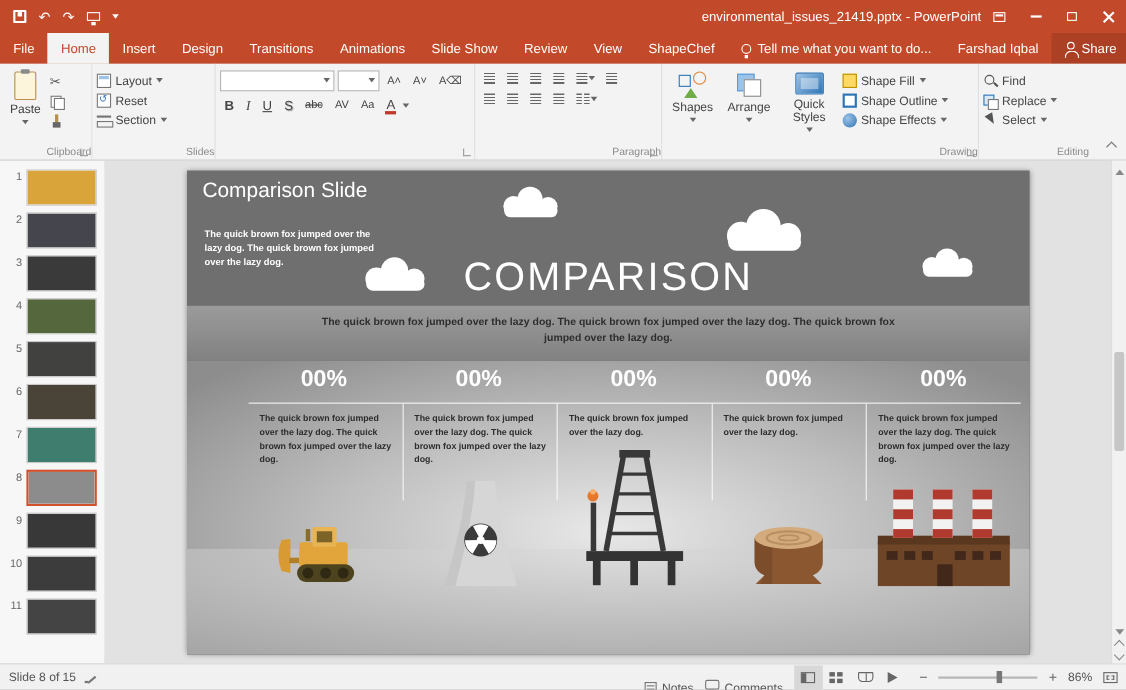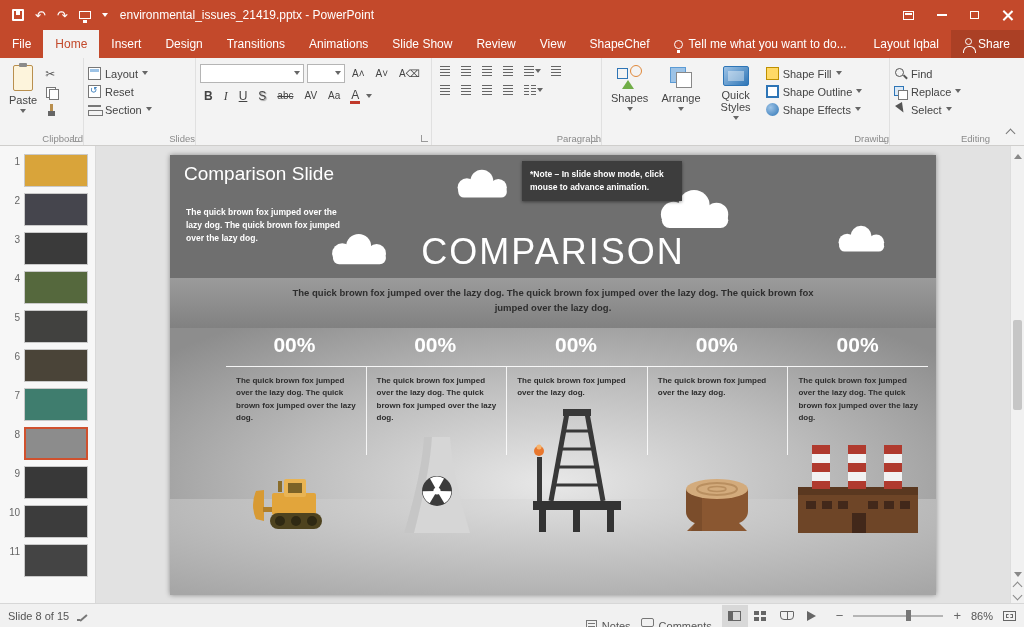--- a/index.html
+++ b/index.html
@@ -9,21 +9,21 @@
 
 
 .titlebar{height:30px;background:#c3492b;display:flex;align-items:center;color:#fff;flex:0 0 auto;}
 .qat{display:flex;align-items:center;gap:11px;padding:0 12px;}
 .qicon{font-size:13px;line-height:1;color:#fff;}
 .floppy{width:12px;height:12px;border:2px solid #fff;border-radius:1px;position:relative;display:inline-block;}
 .floppy:after{content:"";position:absolute;left:2px;top:0;width:4px;height:4px;background:#fff;}
 .monitor{width:12px;height:8px;border:1.5px solid #fff;position:relative;display:inline-block;}
 .monitor:after{content:"";position:absolute;left:3px;top:8px;width:4px;height:3px;background:#fff;}
 .caret-w{width:0;height:0;border:3px solid transparent;border-top:4px solid #fff;display:inline-block;margin-top:3px;}
-.title-text{flex:1;text-align:left;font-size:12px;white-space:nowrap;overflow:hidden;}
+.title-text{flex:1;text-align:right;font-size:12px;white-space:nowrap;overflow:hidden;}
 .win-controls{display:flex;height:30px;align-items:stretch;}
 .win-btn{width:33px;display:flex;align-items:center;justify-content:center;}
 .ico-rd{width:11px;height:9px;border:1px solid #fff;position:relative;}
 .ico-rd:after{content:"";position:absolute;top:1px;left:1px;right:1px;height:2px;background:#fff;}
 .ico-min{width:10px;height:1.5px;background:#fff;}
 .ico-max{width:9px;height:8px;border:1.5px solid #fff;}
 .ico-close{position:relative;width:11px;height:11px;}
 .ico-close:before,.ico-close:after{content:"";position:absolute;left:5px;top:-1px;width:1.5px;height:13px;background:#fff;}
 .ico-close:before{transform:rotate(45deg);}.ico-close:after{transform:rotate(-45deg);}
 
@@ -203,21 +203,21 @@
     <div class="tab">Animations</div>
     <div class="tab">Slide Show</div>
     <div class="tab">Review</div>
     <div class="tab">View</div>
     <div class="tab">ShapeChef</div>
     <div class="tellme">
       <span class="bulb"></span>
       <span>Tell me what you want to do...</span>
     </div>
     <div class="tab-spacer"></div>
-    <div class="user-name">Layout Iqbal</div>
+    <div class="user-name">Farshad Iqbal</div>
     <div class="share-btn">
       <span class="person"></span>
       <span>Share</span>
     </div>
   </div>
 
   <div class="ribbon">
 
     <div class="rgroup" style="width:84px">
       <div class="bigbtn">
@@ -498,21 +498,20 @@
             <g fill="#fff">
               <circle cx="26" cy="26" r="13"></circle>
               <circle cx="47" cy="17" r="16"></circle>
               <circle cx="70" cy="26" r="12"></circle>
               <rect x="14" y="24" width="68" height="16" rx="8"></rect>
             </g>
           </svg>
 
         <div class="s-title">Comparison Slide</div>
         <div class="s-intro">The quick brown fox jumped over the lazy dog. The quick brown fox jumped over the lazy dog.</div>
-        <div class="s-note">*Note – In slide show mode, click mouse to advance animation.</div>
         <div class="s-heading">COMPARISON</div>
         <div class="s-subtitle">The quick brown fox jumped over the lazy dog. The quick brown fox jumped over the lazy dog. The quick brown fox jumped over the lazy dog.</div>
 
         <div class="s-cols">
           <div class="s-col">00%</div>
           <div class="s-col">00%</div>
           <div class="s-col">00%</div>
           <div class="s-col">00%</div>
           <div class="s-col">00%</div>
         </div>

